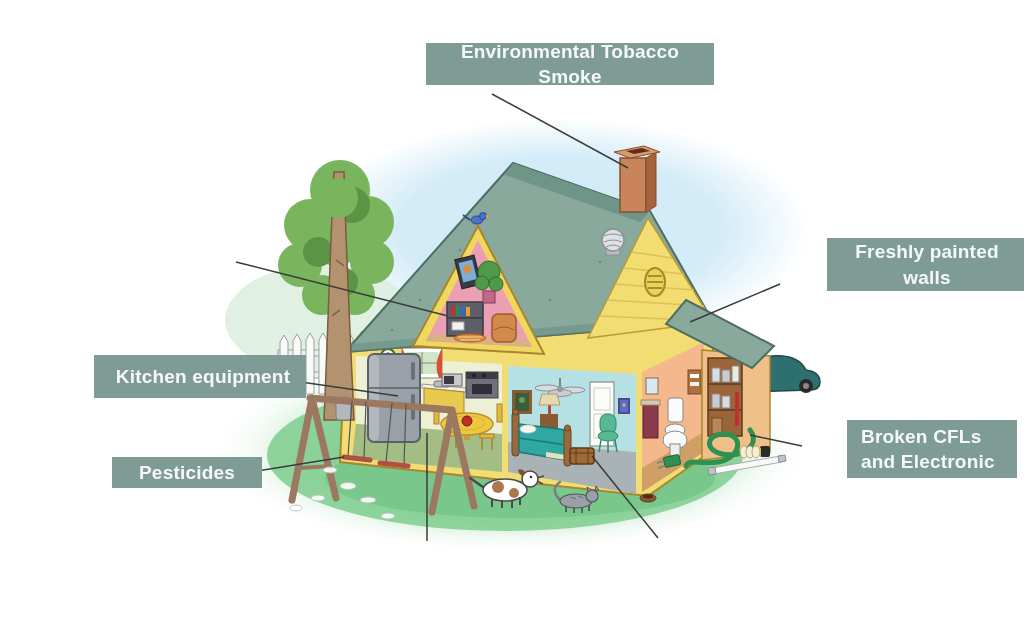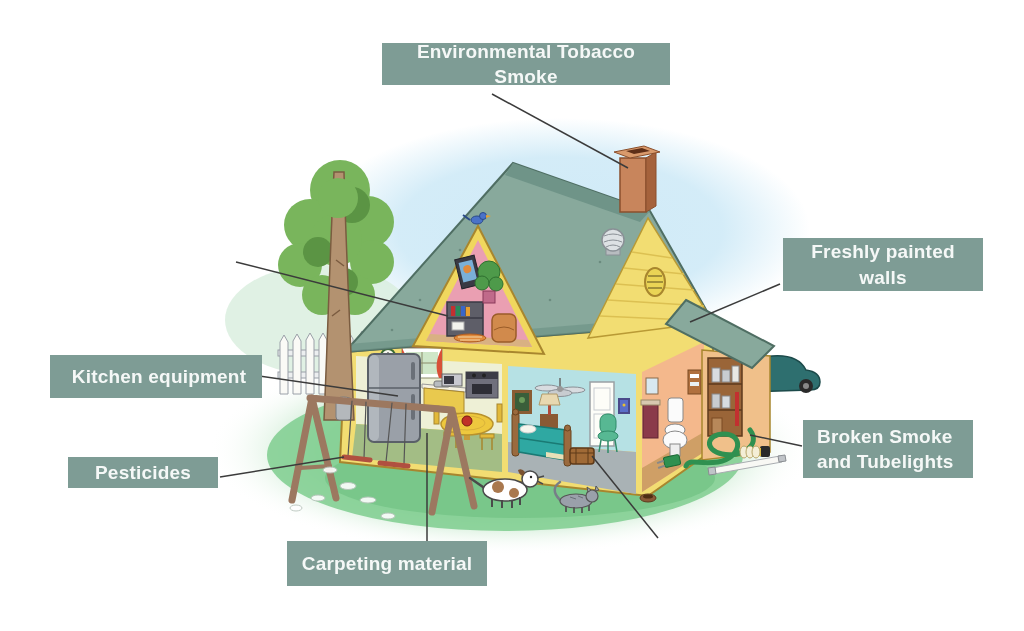--- a/index.html
+++ b/index.html
@@ -1,21 +1,21 @@
 <!DOCTYPE html>
 <html style="--label-bg: #7E9C95; --label-text: #F5F8F7; --callout-line: #3B3B3B; --roof: #88A99C; --roof-dark: #6F9488; --wall-yellow: #F2DD72; --grass: #84CF93; --sky: #CFEAF7; --chimney: #C8855C; --attic-wall: #EA9FB2; --bedroom-wall: #B6E1E4; --bathroom-wall: #F4B88C; --bed: #2FA8A2; --hose: #2F9050;"><head>
 <meta charset="utf-8">
 <style>
   html,body{margin:0;padding:0;background:#fff;}
   .scene{position:relative;width:1024px;height:631px;background:#fff;overflow:hidden;
          font-family:"Liberation Sans",sans-serif;}
   svg.illustration{position:absolute;left:0;top:0;}
   .label{position:absolute;background:var(--label-bg,#7E9C95);color:var(--label-text,#F5F8F7);
          font-size:19px;font-weight:bold;line-height:1.32;display:flex;align-items:center;
-         box-sizing:border-box;letter-spacing:.2px;}
+         box-sizing:border-box;letter-spacing:.2px;margin-left:44px;}
   .label.center{justify-content:center;text-align:center;padding:0 6px;}
   .label.left{justify-content:flex-start;text-align:left;padding:2px 8px 2px 14px;}
   #lbl-tobacco   {left:382px;top:43px; width:288px;height:42px;}
   #lbl-adhesive  {left:53px; top:228px;width:181px;height:58px;}
   #lbl-kitchen   {left:50px; top:355px;width:212px;height:43px;padding-left:12px;}
   #lbl-pesticides{left:68px; top:457px;width:150px;height:31px;}
   #lbl-carpeting {left:287px;top:541px;width:200px;height:45px;}
   #lbl-electronics{left:528px;top:538px;width:212px;height:58px;}
   #lbl-painted   {left:783px;top:238px;width:200px;height:53px;}
   #lbl-cfl       {left:803px;top:420px;width:170px;height:58px;}
@@ -393,17 +393,16 @@
     <path class="callout" d="M427 433 L427 541"></path>
     <path class="callout" d="M592 456 L658 538"></path>
     <path class="callout" d="M780 284 L690 322"></path>
     <path class="callout" d="M802 446 L750 435"></path>
   </g>
 </svg>
 
 <div class="label center" id="lbl-tobacco">Environmental Tobacco Smoke</div>
 <div class="label center" id="lbl-kitchen">Kitchen equipment</div>
 <div class="label center" id="lbl-pesticides">Pesticides</div>
-<div class="label center" id="lbl-carpeting">Carpeting material</div>
 <div class="label center" id="lbl-painted">Freshly painted walls</div>
-<div class="label left" id="lbl-cfl">Broken Smoke and Tubelights</div>
+<div class="label left" id="lbl-cfl">Broken CFLs and Electronic</div>
 
 </div>
 
 </body></html>

